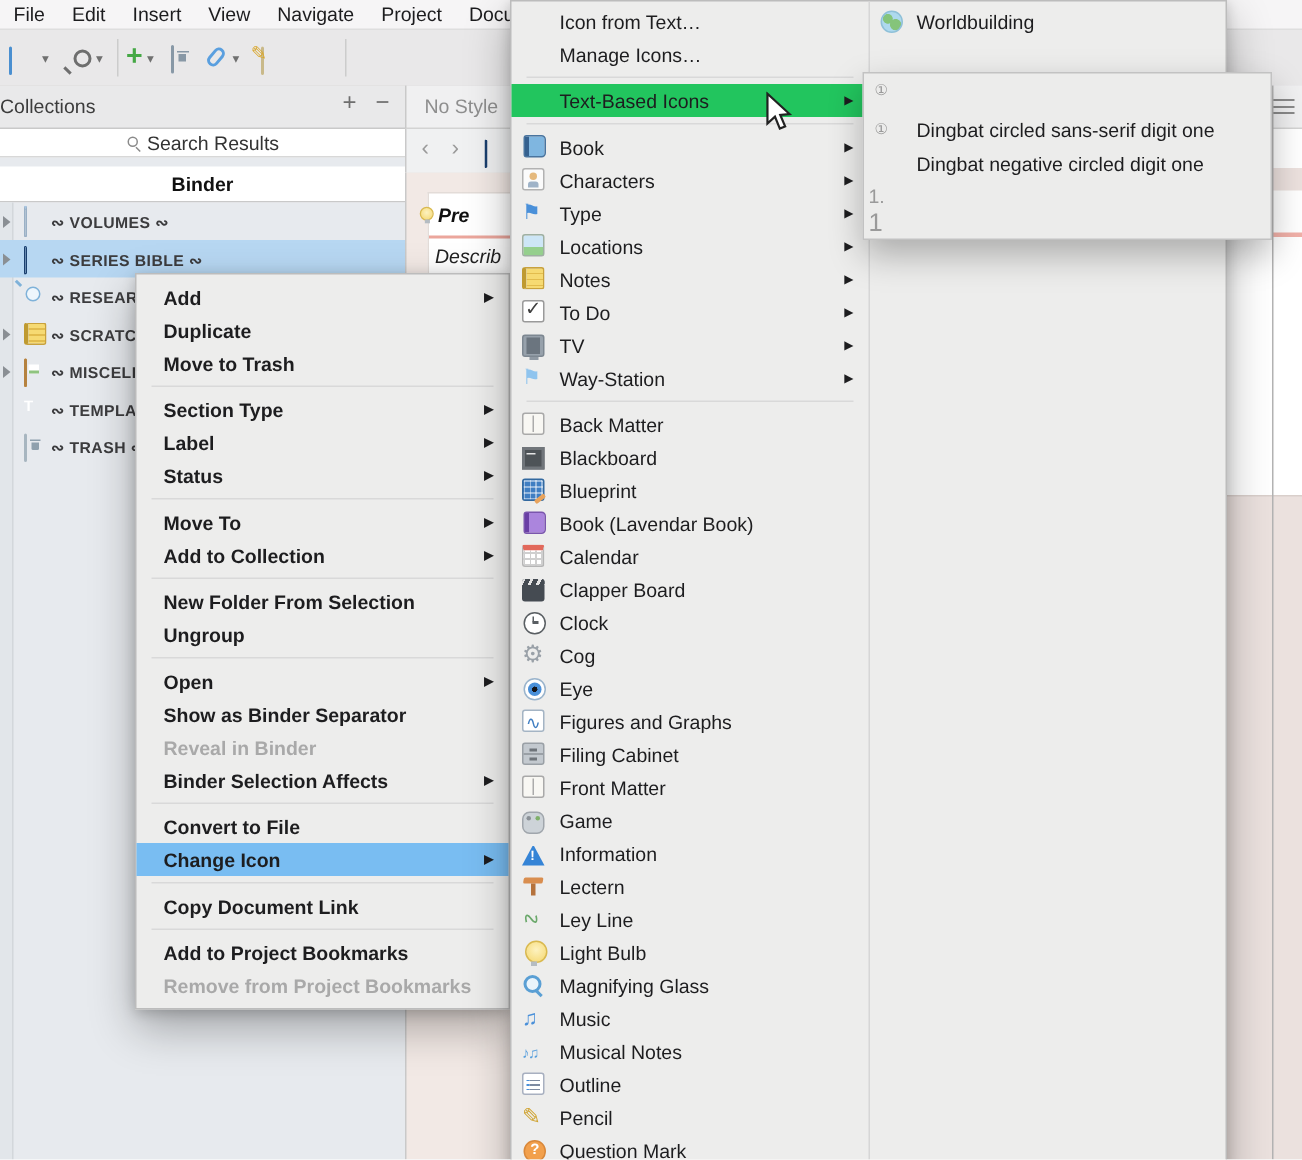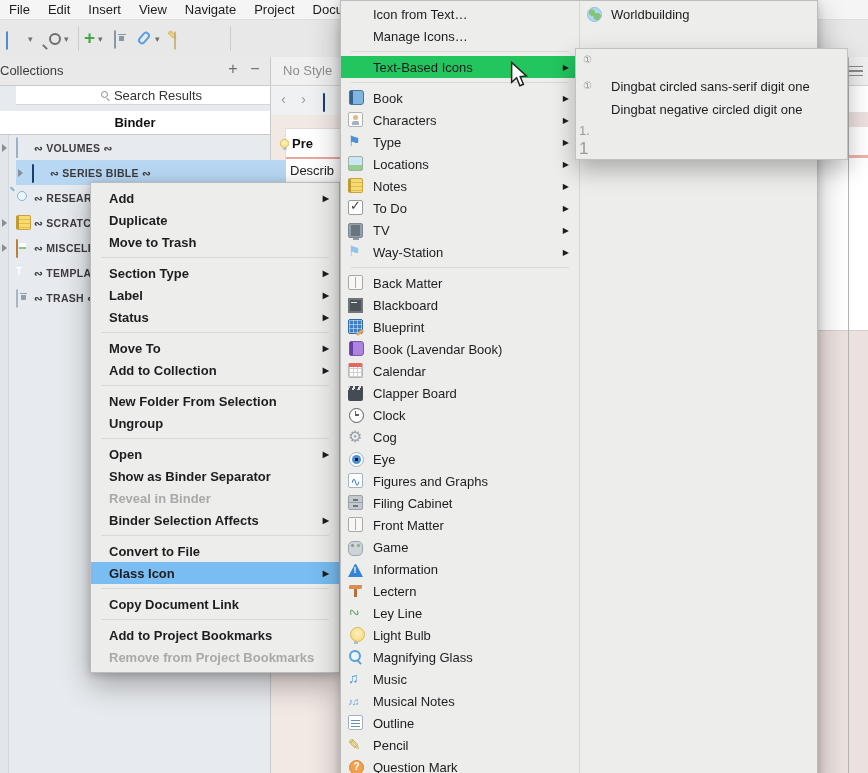--- a/index.html
+++ b/index.html
@@ -21,21 +21,21 @@
   .hdr-btn{position:absolute;top:3px;font-size:16px;color:#6e6e6e;width:18px;text-align:center;cursor:default;}
   .row-white{left:0;width:270px;background:#ffffff;border-bottom:1px solid #d8d8d8;box-sizing:border-box;
     display:flex;align-items:center;justify-content:center;font-size:13px;color:#333;}
 
   
   .ed-header{left:270px;top:57px;width:598px;height:29px;background:#f0f0f1;border-bottom:1px solid #d3d3d3;
     border-left:1px solid #c9c9c9;box-sizing:border-box;font-size:13px;color:#8e8e8e;}
   .ed-nav{left:270px;top:86px;width:548px;height:29px;background:#f0f1f2;border-left:1px solid #c9c9c9;box-sizing:border-box;}
   .nav-arrow{position:absolute;top:4px;font-size:15px;color:#9a9a9a;}
   .editor-bg{left:270px;top:115px;width:598px;height:658px;background:#f2e9e5;border-left:1px solid #c9c9c9;box-sizing:border-box;}
-  .doc-card{left:285px;top:128px;width:60px;height:58px;background:#ffffff;border:1px solid #e3dcd8;border-right:none;}
+  .doc-card{left:285px;top:128px;width:60px;height:58px;background:#ffffff;border:1px solid #e3dcd8;border-right:none;font-style:italic;}
   .card-title{position:absolute;left:6px;top:7px;font-size:13px;font-weight:700;color:#111;white-space:nowrap;}
   .card-redline{position:absolute;left:0;right:0;top:28px;height:2px;background:#eba69c;}
   .card-sub{position:absolute;left:4px;top:34px;font-size:13px;color:#222;white-space:nowrap;}
 
   
   .rs-white{left:818px;top:86px;width:50px;height:244px;background:#ffffff;}
   .rs-hdr{left:848px;top:57px;width:20px;height:29px;background:#f0f0f1;border-bottom:1px solid #d3d3d3;box-sizing:border-box;}
   .fmt-icon{position:absolute;left:0px;top:9px;width:15px;height:12px;
     background:repeating-linear-gradient(180deg,#8a8a8a 0 1.5px,transparent 1.5px 4.4px);}
   .rs-band{left:848px;top:112px;width:20px;height:15px;background:#ece1de;}
@@ -227,21 +227,21 @@
     <span class="abs tb-compose" style="left:170px;top:12px;"></span>
     <span class="tb-sep" style="left:230px;"></span>
   </div>
 
   <div class="abs col-header">
     <span class="col-title">Collections</span>
     <span class="hdr-btn" style="right:28px;">+</span>
     <span class="hdr-btn" style="right:6px;">−</span>
   </div>
 
-  <div class="abs row-white" style="top:86px;height:19px;margin-left:16px;">
+  <div class="abs row-white" style="top:86px;height:19px;">
     <span class="sr-ic"></span>
     <span>Search Results</span>
   </div>
   <div class="abs row-white" style="top:111px;height:24px;font-weight:700;color:#111;border-bottom:1px solid #c9c9c9;">
     <span>Binder</span>
   </div>
 
   <div class="abs ed-header">
     <span class="abs" style="left:12px;top:6px;">No Style</span>
   </div>
@@ -268,21 +268,21 @@
   <div class="abs pane-div"></div>
 
   <div class="abs binder">
     <div class="gutter"></div>
 
     <div class="b-row" style="top:0;">
       <span class="disc"></span>
       <span class="b-ic si-card"></span>
       <span class="b-lbl">∾ VOLUMES ∾</span>
     </div>
-    <div class="b-row sel" style="top:25px;margin-left:16px;">
+    <div class="b-row sel" style="top:25px;">
       <span class="disc"></span>
       <span class="b-ic si-book"></span>
       <span class="b-lbl">∾ SERIES BIBLE ∾</span>
     </div>
     <div class="b-row" style="top:50px;">
       <span class="b-ic si-search"></span>
       <span class="b-lbl">∾ RESEARC</span>
     </div>
     <div class="b-row" style="top:75px;">
       <span class="disc"></span>
@@ -349,21 +349,21 @@
         <span>Reveal in Binder</span>
       </div>
     <div class="mrow has-sub">
         <span>Binder Selection Affects</span>
       </div>
     <div class="msep"></div>
     <div class="mrow">
         <span>Convert to File</span>
       </div>
     <div class="mrow hl has-sub">
-        <span>Glass Icon</span>
+        <span>Change Icon</span>
       </div>
     <div class="msep"></div>
     <div class="mrow">
         <span>Copy Document Link</span>
       </div>
     <div class="msep"></div>
     <div class="mrow">
         <span>Add to Project Bookmarks</span>
       </div>
     <div class="mrow dis">

